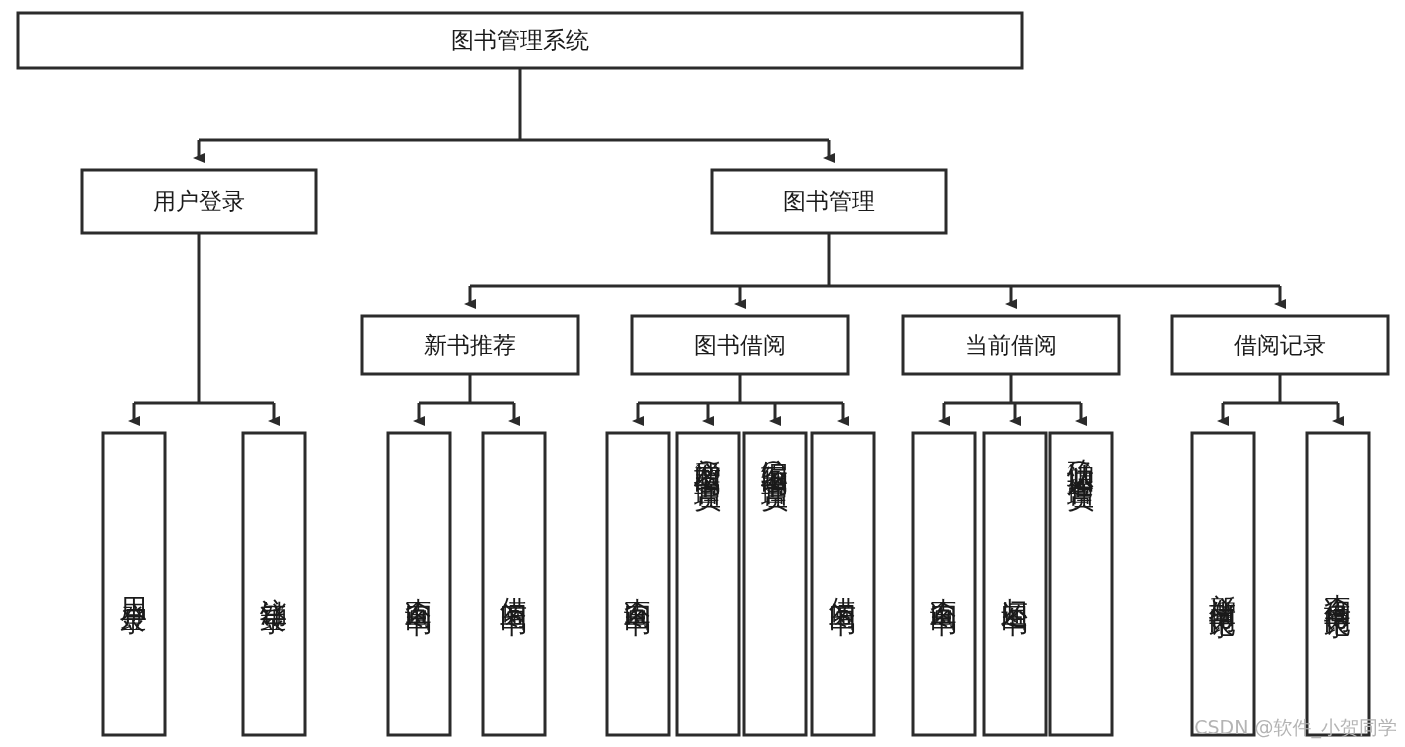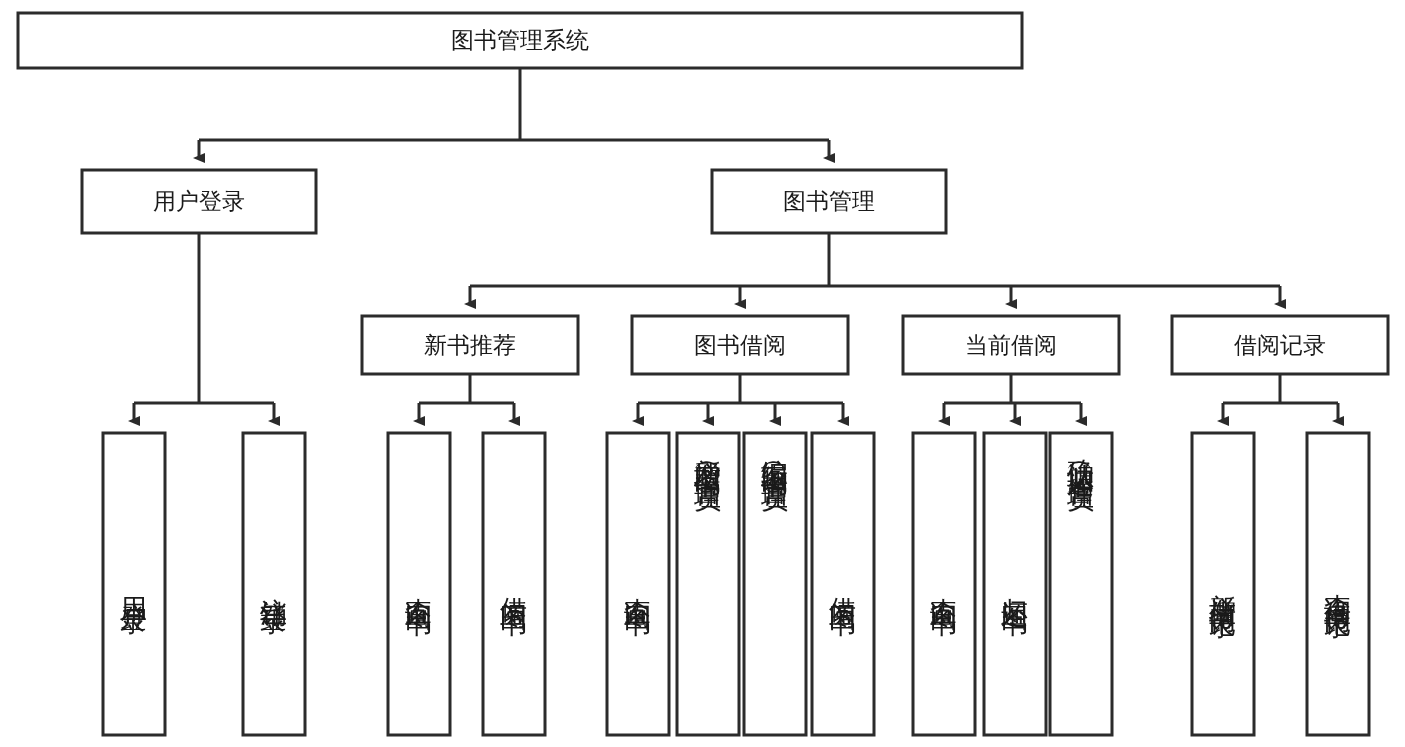--- a/index.html
+++ b/index.html
@@ -230,14 +230,15 @@
         <span class="leaf-label topalign" style="padding-top: 4px;">确认归还（管理员）</span>
       </div>
       <div class="leaf-label-wrap" style="left: 1192px; top: 433px; width: 62px; height: 302px;">
         <span class="leaf-label">新增借阅记录</span>
       </div>
       <div class="leaf-label-wrap" style="left: 1307px; top: 433px; width: 62px; height: 302px;">
         <span class="leaf-label">查询借阅记录</span>
       </div>
     </div>
 
+  <div class="watermark">CSDN @软件_小贺同学</div>
 
 </div>
 
 </body></html>

